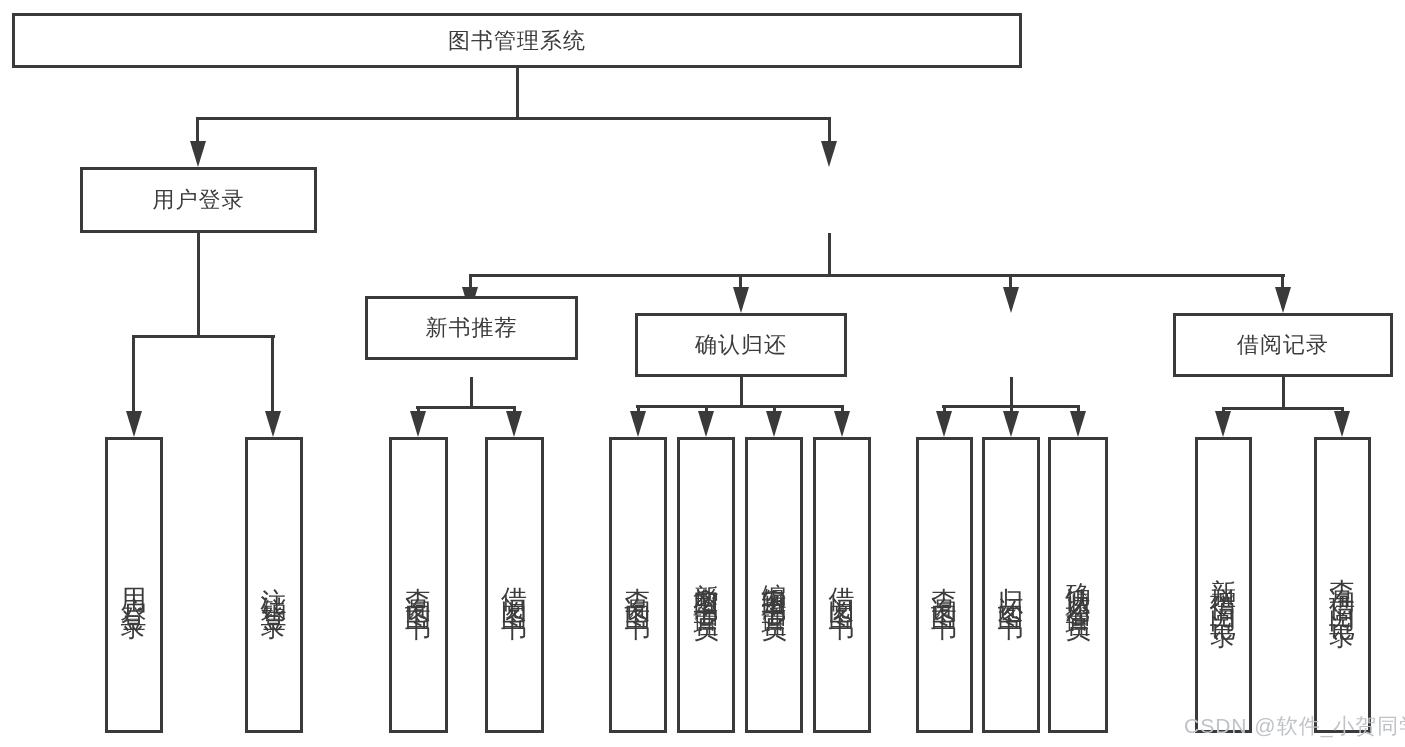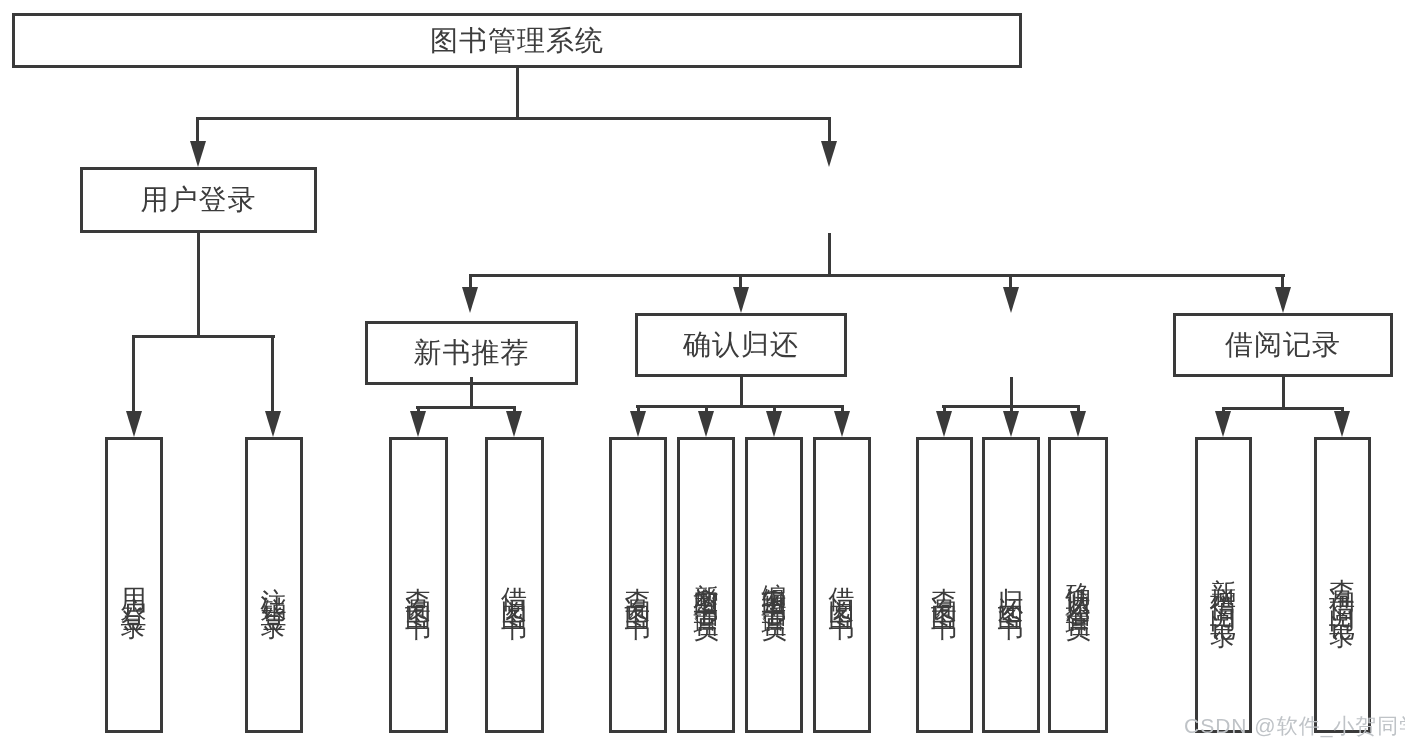--- a/index.html
+++ b/index.html
@@ -5,21 +5,21 @@
   html,body { margin:0; padding:0; background:#ffffff; }
   .canvas {
     position:relative; width:1405px; height:747px; background:#ffffff;
     font-family:"Liberation Sans", sans-serif; overflow:hidden;
   }
   .node {
     position:absolute; box-sizing:border-box;
     border:3px solid #3a3a3a; background:#ffffff; color:#3c3c3c;
     display:flex; align-items:center; justify-content:center;
   }
-  .h-node { font-size:28px; letter-spacing:1px; white-space:nowrap; }
+  .h-node { font-size:22px; letter-spacing:1px; white-space:nowrap; }
   .v-node .vtext {
     writing-mode:vertical-rl; text-orientation:mixed;
     font-size:26px; letter-spacing:9px; line-height:1; white-space:nowrap;
   }
   .v-node.tight .vtext { font-size:25px; letter-spacing:5px; }
   .hline, .vline { position:absolute; background:#3a3a3a; }
   .hline { height:3px; }
   .vline { width:3px; }
   .arrow {
     position:absolute; width:0; height:0;
@@ -62,21 +62,21 @@
   <div class="hline" style="left:469px; top:274px; width:816px;"></div>
   <div class="vline" style="left:469px; top:274px; height:18px;"></div>
   <div class="arrow" style="left:462px; top:287px;"></div>
   <div class="vline" style="left:739px; top:274px; height:18px;"></div>
   <div class="arrow" style="left:733px; top:287px;"></div>
   <div class="vline" style="left:1009px; top:274px; height:18px;"></div>
   <div class="arrow" style="left:1003px; top:287px;"></div>
   <div class="vline" style="left:1281px; top:274px; height:18px;"></div>
   <div class="arrow" style="left:1275px; top:287px;"></div>
 
-  <div class="node h-node" style="left:365px; top:321px; width:213px; height:64px;">
+  <div class="node h-node" style="left:365px; top:296px; width:213px; height:64px;">
     <span>新书推荐</span>
   </div>
   <div class="node h-node" style="left:635px; top:313px; width:212px; height:64px;">
     <span>确认归还</span>
   </div>
   <div class="node h-node" style="left:1173px; top:313px; width:220px; height:64px;">
     <span>借阅记录</span>
   </div>
 
   <div class="vline" style="left:470px; top:377px; height:32px;"></div>

